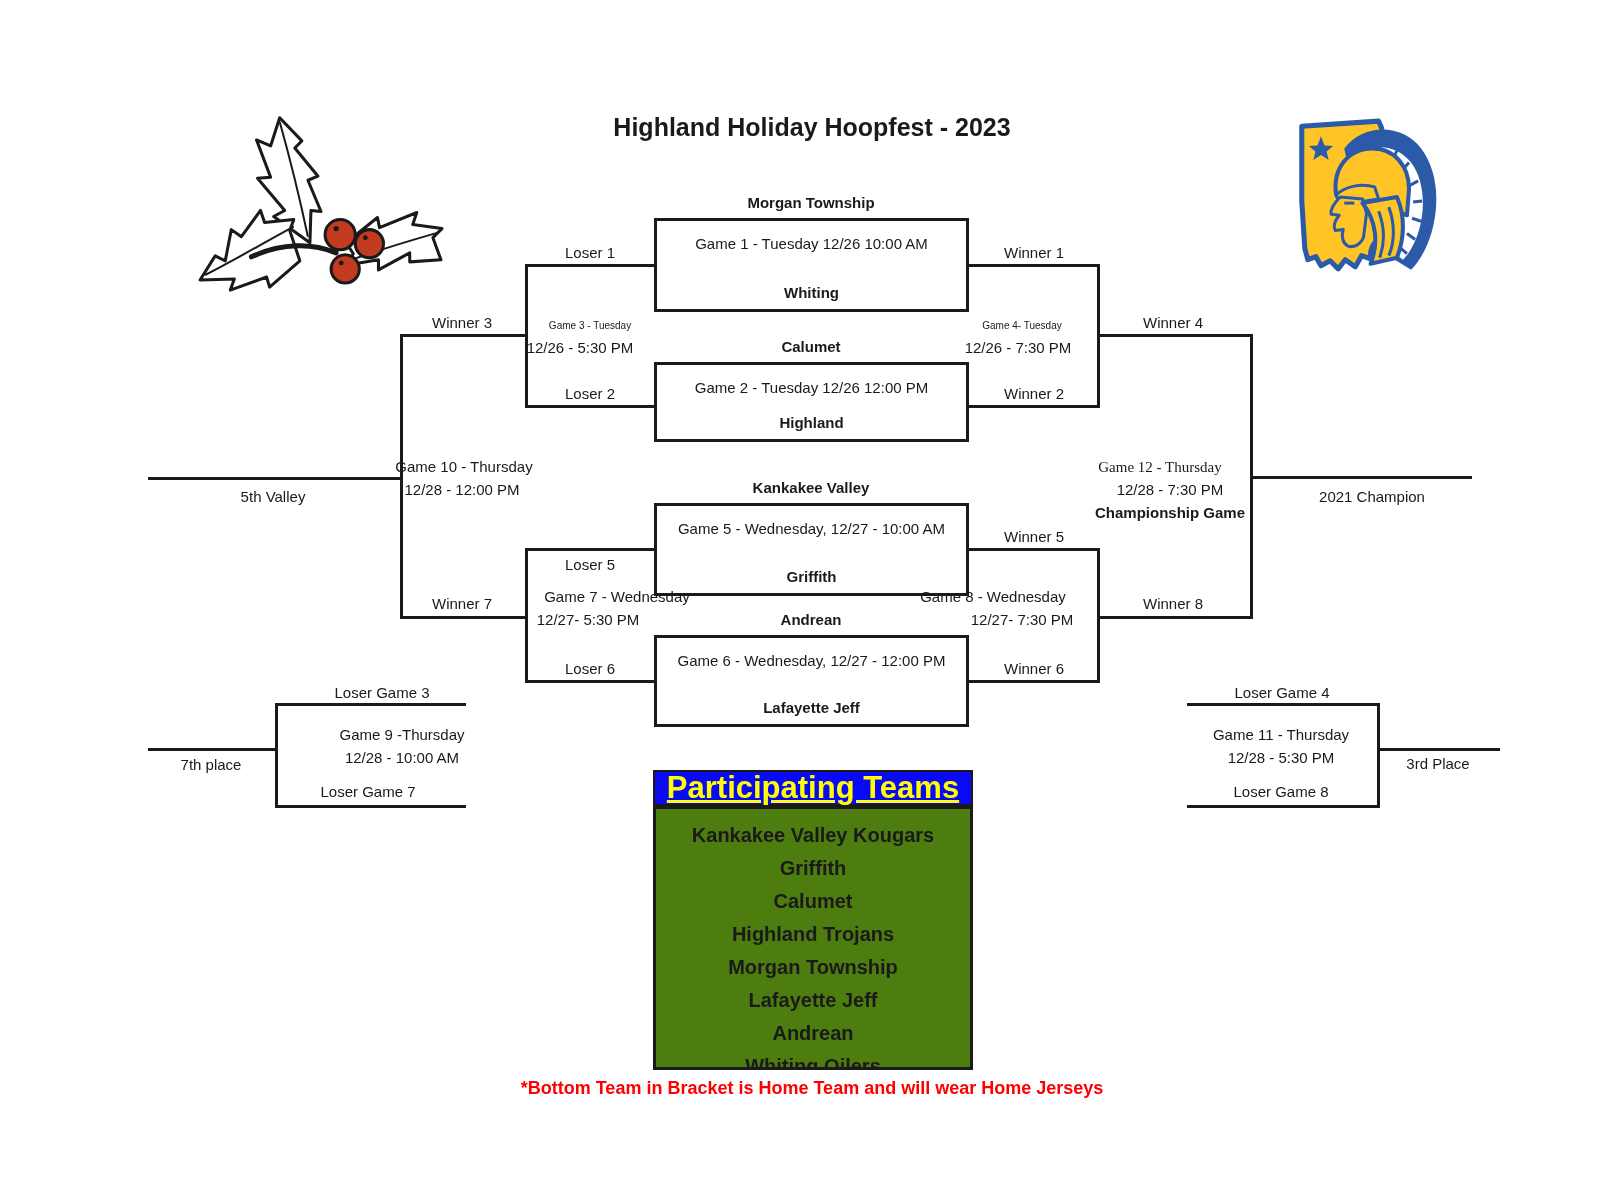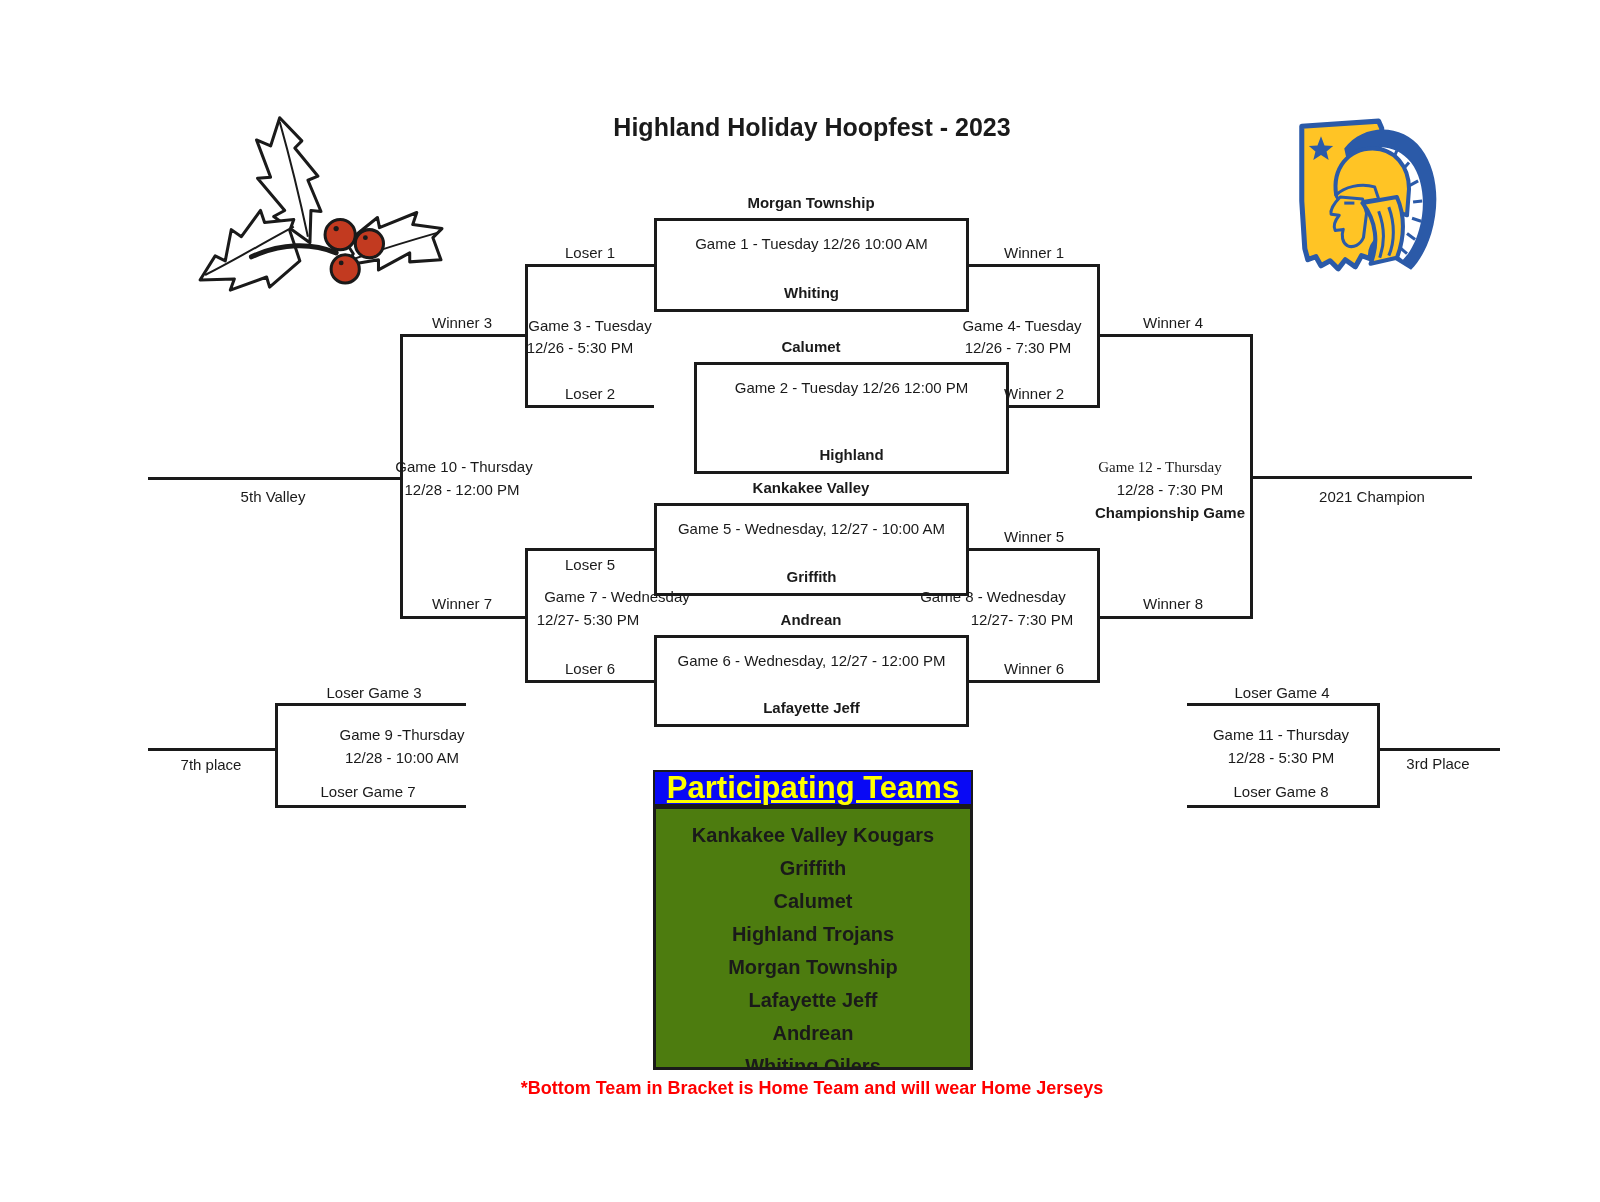--- a/index.html
+++ b/index.html
@@ -5,21 +5,21 @@
   html,body{margin:0;padding:0;background:#ffffff;}
   .page{position:relative;width:1600px;height:1202px;background:#ffffff;overflow:hidden;
         font-family:"Liberation Sans",sans-serif;color:#1a1a1a;}
   .title{position:absolute;left:812px;top:113px;transform:translateX(-50%);
          font-size:25px;font-weight:bold;white-space:nowrap;}
   
   .ln{position:absolute;background:#1a1a1a;}
   .h{height:3px;} .v{width:3px;}
   
   .lbl{position:absolute;transform:translateX(-50%);white-space:nowrap;font-size:15px;line-height:18px;}
-  .sm{font-size:15px;line-height:16px;}
+  .sm{font-size:10px;line-height:16px;}
   .b{font-weight:bold;}
   
   .gbox{position:absolute;width:315px;border:3px solid #1a1a1a;background:#fff;
         display:flex;flex-direction:column;justify-content:space-between;align-items:center;
         padding:14px 6px 8px 6px;box-sizing:border-box;}
   .gtitle{font-size:15px;white-space:nowrap;}
   .gteam{font-size:15px;font-weight:bold;white-space:nowrap;}
   
   .pt-header{position:absolute;left:653px;top:770px;width:320px;height:36px;box-sizing:border-box;
              background:#0909f5;border:2px solid #1a1a1a;display:flex;align-items:center;justify-content:center;}
@@ -118,21 +118,21 @@
   <div class="ln v" style="left:275px;top:703px;height:105px;"></div>
   <div class="ln v" style="left:1377px;top:703px;height:105px;"></div>
 
   <div class="lbl b" style="left:811px;top:194px;">Morgan Township</div>
   <div class="gbox" style="left:654px;top:218px;height:94px;">
     <div class="gtitle">Game 1 - Tuesday 12/26 10:00 AM</div>
     <div class="gteam">Whiting</div>
   </div>
 
   <div class="lbl b" style="left:811px;top:338px;">Calumet</div>
-  <div class="gbox" style="left:654px;top:362px;height:112px;margin-left:40px;">
+  <div class="gbox" style="left:654px;top:362px;height:80px;">
     <div class="gtitle">Game 2 - Tuesday 12/26 12:00 PM</div>
     <div class="gteam">Highland</div>
   </div>
 
   <div class="lbl b" style="left:811px;top:479px;">Kankakee Valley</div>
   <div class="gbox" style="left:654px;top:503px;height:93px;">
     <div class="gtitle">Game 5 - Wednesday, 12/27 - 10:00 AM</div>
     <div class="gteam">Griffith</div>
   </div>
 
@@ -169,21 +169,21 @@
 
   <div class="lbl" style="left:464px;top:458px;">Game 10 - Thursday</div>
   <div class="lbl" style="left:462px;top:481px;">12/28 - 12:00 PM</div>
   <div class="lbl" style="left:273px;top:488px;">5th Valley</div>
 
   <div class="lbl" style="left:1160px;top:458px;font-family:Liberation Serif, serif;">Game 12 - Thursday</div>
   <div class="lbl" style="left:1170px;top:481px;">12/28 - 7:30 PM</div>
   <div class="lbl b" style="left:1170px;top:504px;">Championship Game</div>
   <div class="lbl" style="left:1372px;top:488px;">2021 Champion</div>
 
-  <div class="lbl" style="left:368px;top:684px;padding-left:12px;">Loser Game 3</div>
+  <div class="lbl" style="left:376px;top:684px;padding-left:12px;">Loser Game 3</div>
   <div class="lbl" style="left:402px;top:726px;">Game 9 -Thursday</div>
   <div class="lbl" style="left:402px;top:749px;">12/28 - 10:00 AM</div>
   <div class="lbl" style="left:368px;top:783px;">Loser Game 7</div>
   <div class="lbl" style="left:211px;top:756px;">7th place</div>
 
   <div class="lbl" style="left:1282px;top:684px;">Loser Game 4</div>
   <div class="lbl" style="left:1281px;top:726px;">Game 11 - Thursday</div>
   <div class="lbl" style="left:1281px;top:749px;">12/28 - 5:30 PM</div>
   <div class="lbl" style="left:1281px;top:783px;">Loser Game 8</div>
   <div class="lbl" style="left:1438px;top:755px;">3rd Place</div>

